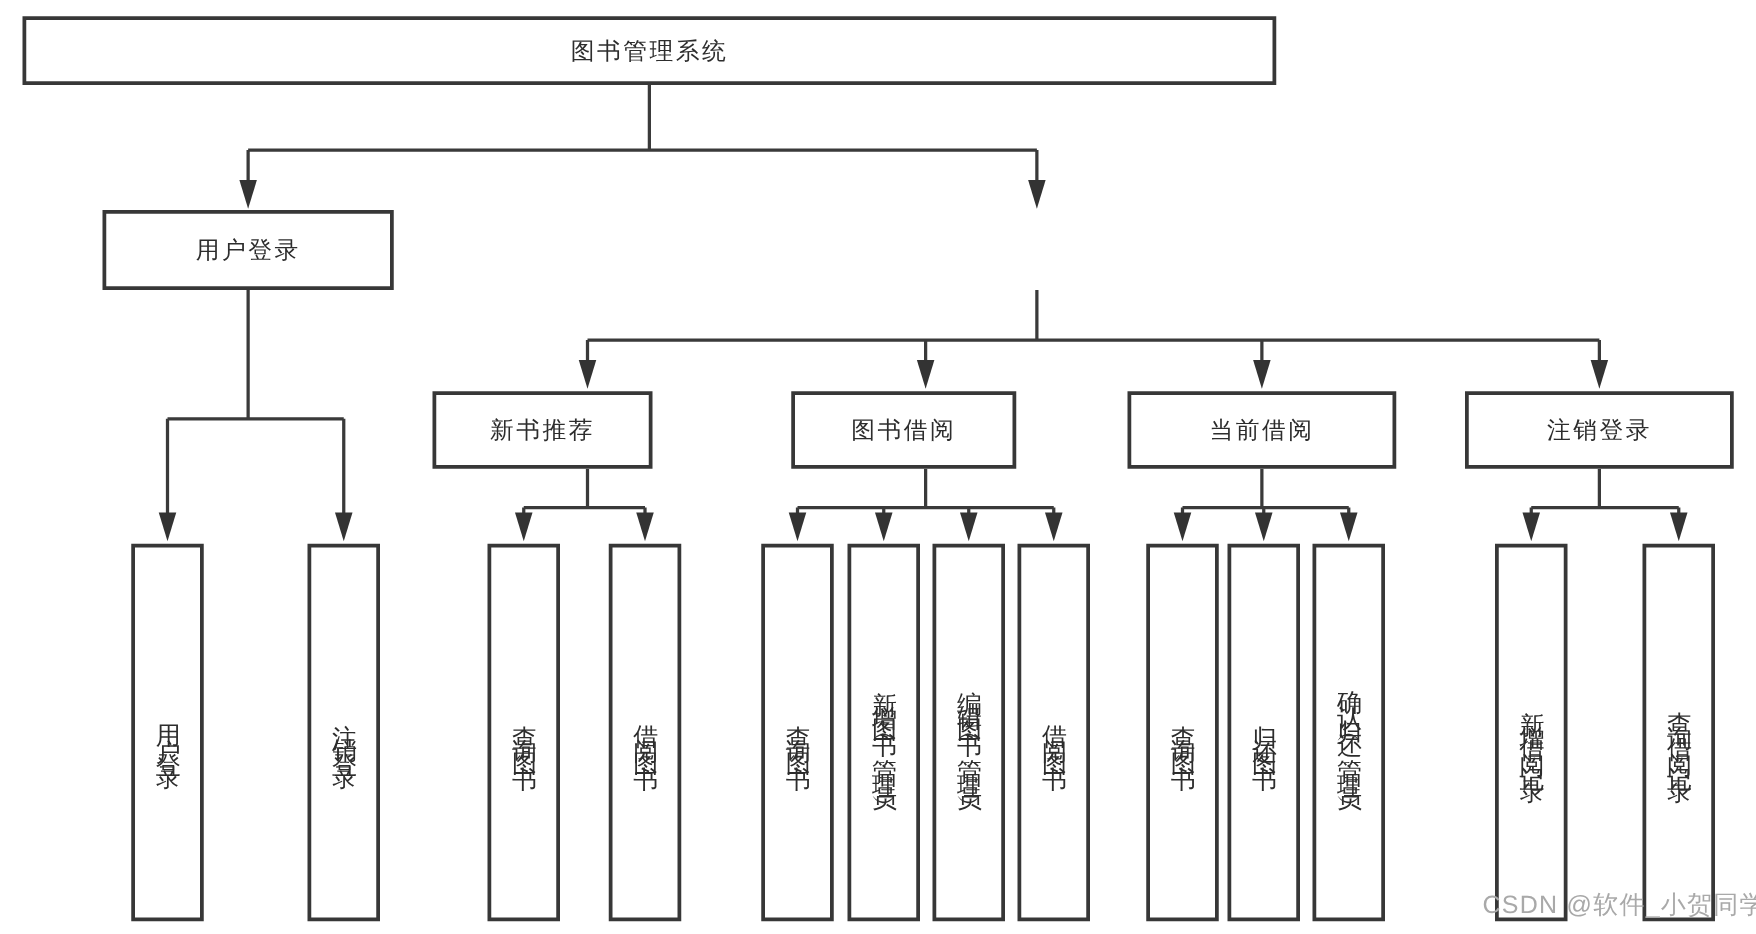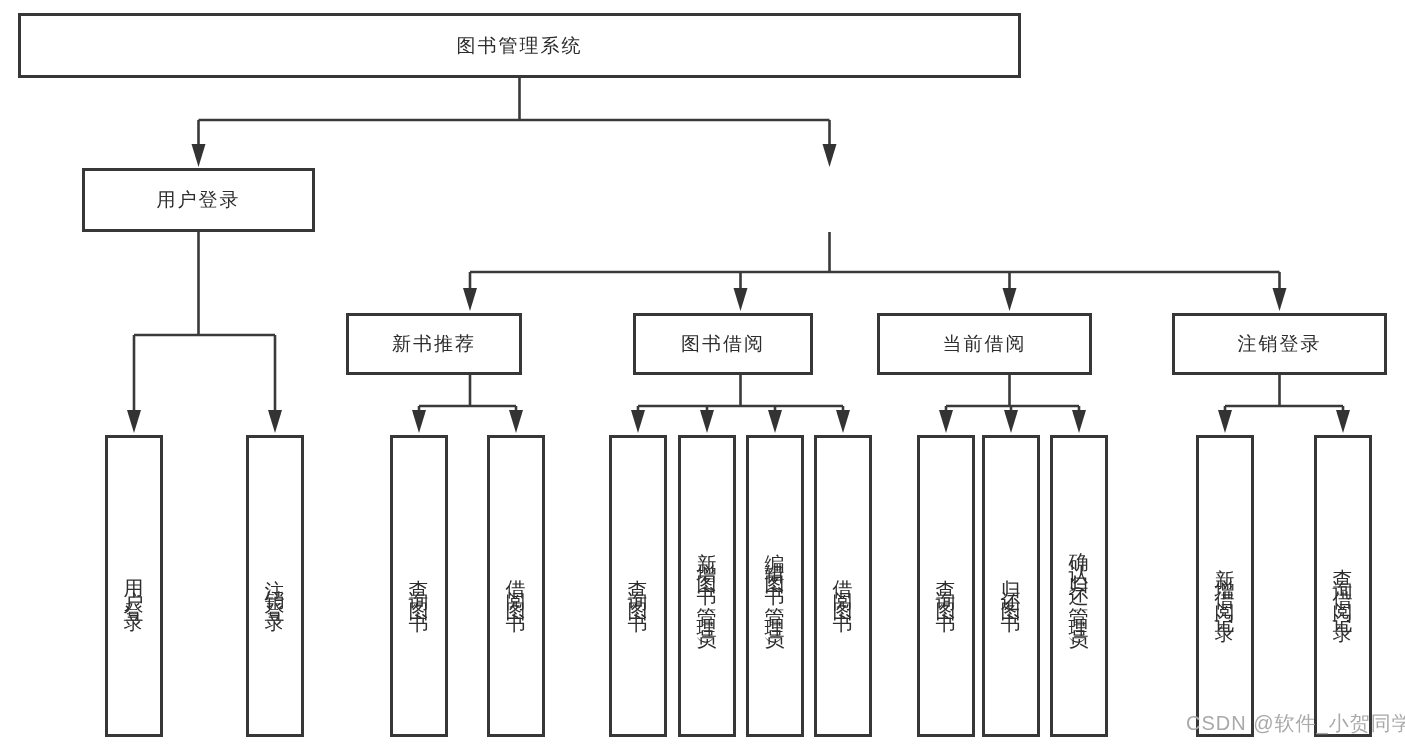--- a/index.html
+++ b/index.html
@@ -103,35 +103,35 @@
       <polygon points="768,410 782,410 775,433"></polygon>
       <polygon points="836,410 850,410 843,433"></polygon>
       <polygon points="939,410 953,410 946,433"></polygon>
       <polygon points="1004,410 1018,410 1011,433"></polygon>
       <polygon points="1072,410 1086,410 1079,433"></polygon>
       <polygon points="1218,410 1232,410 1225,433"></polygon>
       <polygon points="1336,410 1350,410 1343,433"></polygon>
     </g>
   </svg>
 
-  <div class="box h-label" style="left:18px;top:13px;width:1003px;height:65px">
+  <div class="box h-label" style="left:18px;top:13px;width:1003px;height:55px">
     <span>图书管理系统</span>
   </div>
 
   <div class="box h-label" style="left:82px;top:168px;width:233px;height:64px">
     <span>用户登录</span>
   </div>
 
   <div class="box h-label" style="left:346px;top:313px;width:176px;height:62px">
     <span>新书推荐</span>
   </div>
   <div class="box h-label" style="left:633px;top:313px;width:180px;height:62px">
     <span>图书借阅</span>
   </div>
-  <div class="box h-label" style="left:877px;top:313px;width:215px;height:62px">
+  <div class="box h-label" style="left:902px;top:313px;width:215px;height:62px">
     <span>当前借阅</span>
   </div>
   <div class="box h-label" style="left:1172px;top:313px;width:215px;height:62px">
     <span>注销登录</span>
   </div>
 
   <div class="box leaf" style="left:105px;top:435px;width:58px;height:302px">
     <span>用户登录</span>
   </div>
   <div class="box leaf" style="left:246px;top:435px;width:58px;height:302px">

